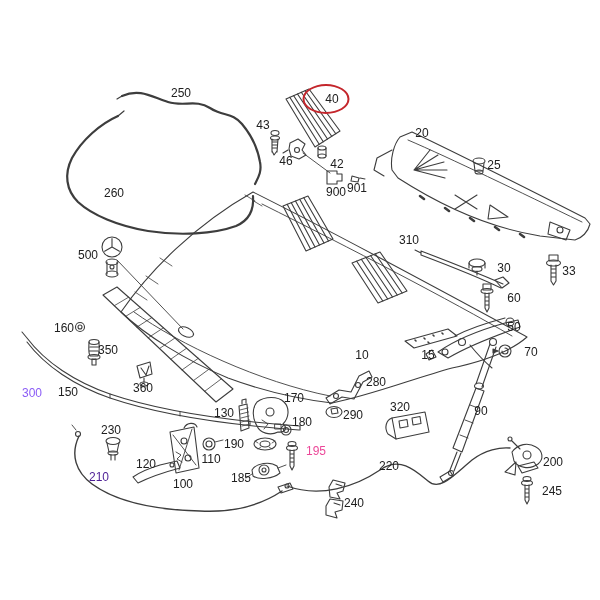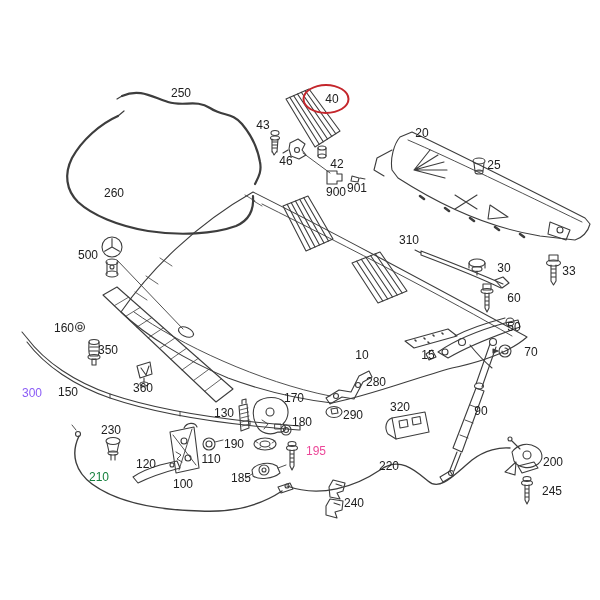--- a/index.html
+++ b/index.html
@@ -312,21 +312,21 @@
       <div class="part-label" style="left: 428px; top: 355px; color: rgb(32, 32, 32);">15</div>
       <div class="part-label" style="left: 362px; top: 355px; color: rgb(32, 32, 32);">10</div>
       <div class="part-label" style="left: 88px; top: 255px; color: rgb(32, 32, 32);">500</div>
       <div class="part-label" style="left: 64px; top: 328px; color: rgb(32, 32, 32);">160</div>
       <div class="part-label" style="left: 68px; top: 353px; color: rgb(32, 32, 32); margin-top: 39px;">150</div>
       <div class="part-label" style="left: 108px; top: 350px; color: rgb(32, 32, 32);">350</div>
       <div class="part-label" style="left: 32px; top: 393px; color: #8b5cf6;">300</div>
       <div class="part-label" style="left: 143px; top: 388px; color: rgb(32, 32, 32);">360</div>
       <div class="part-label" style="left: 111px; top: 430px; color: rgb(32, 32, 32);">230</div>
       <div class="part-label" style="left: 146px; top: 464px; color: rgb(32, 32, 32);">120</div>
-      <div class="part-label" style="left: 99px; top: 477px; color: #15803d;">210</div>
+      <div class="part-label" style="left: 99px; top: 477px; color: #4c1d95;">210</div>
       <div class="part-label" style="left: 183px; top: 484px; color: rgb(32, 32, 32); text-align: right;">100</div>
       <div class="part-label" style="left: 211px; top: 459px; color: rgb(32, 32, 32);">110</div>
       <div class="part-label" style="left: 224px; top: 413px; color: rgb(32, 32, 32);">130</div>
       <div class="part-label" style="left: 234px; top: 444px; color: rgb(32, 32, 32);">190</div>
       <div class="part-label" style="left: 241px; top: 478px; color: rgb(32, 32, 32);">185</div>
       <div class="part-label" style="left: 294px; top: 398px; color: rgb(32, 32, 32);">170</div>
       <div class="part-label" style="left: 302px; top: 422px; color: rgb(32, 32, 32);">180</div>
       <div class="part-label" style="left: 310px; top: 451px; color: #ec4899; margin-left: 6px;">195</div>
       <div class="part-label" style="left: 376px; top: 382px; color: rgb(32, 32, 32);">280</div>
       <div class="part-label" style="left: 353px; top: 415px; color: rgb(32, 32, 32);">290</div>

